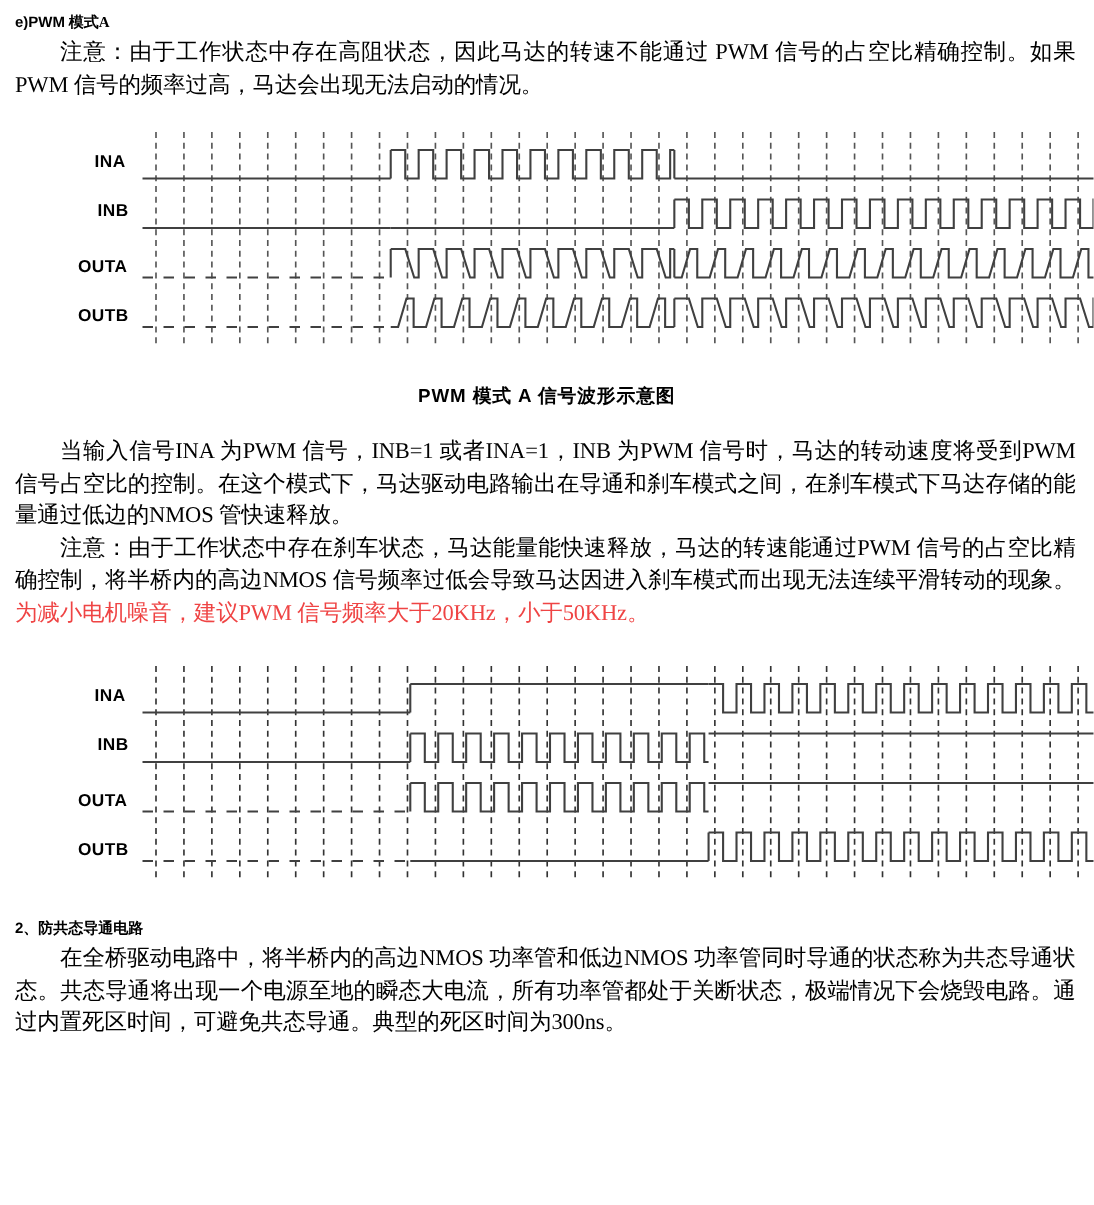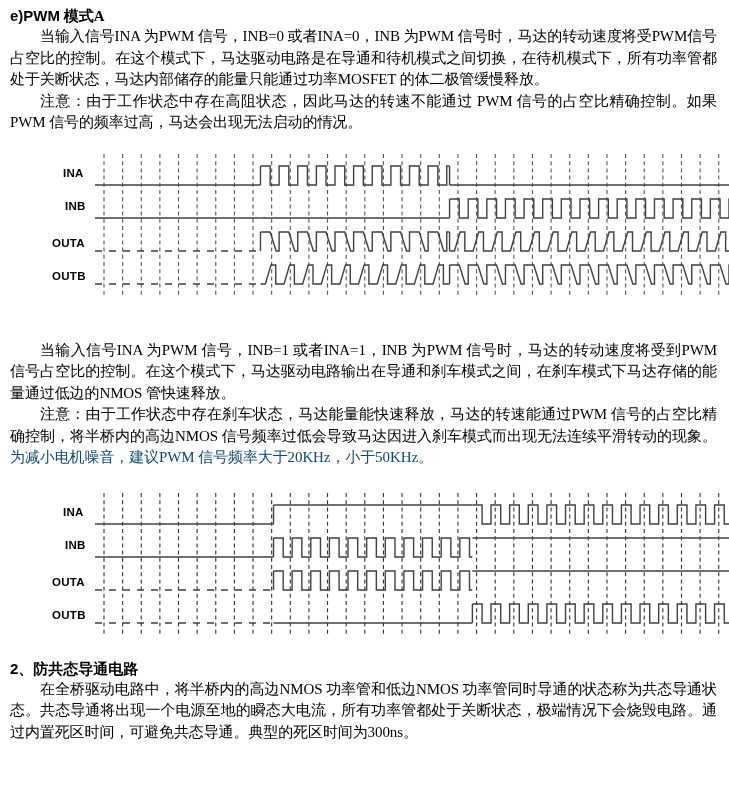--- a/index.html
+++ b/index.html
@@ -20,40 +20,40 @@
     width: 729px;
     height: 803px;
     padding: 0;
     box-sizing: border-box;
   }
 
   
   .section-head {
     font-family: "Liberation Sans", "DejaVu Sans", sans-serif;
     font-weight: bold;
-    font-size: 15px;
+    font-size: 10px;
     line-height: 19px;
     margin: 0;
     padding: 0 10px;
   }
   .section-head .cn {
     font-family: "Liberation Serif", "DejaVu Serif", serif;
     font-weight: bold;
   }
   p.body-text {
     font-size: 15px;
     line-height: 21.5px;
     margin: 0;
     padding: 0 12px 0 10px;
     text-align: justify;
     text-justify: inter-ideograph;
     text-indent: 30px;
     letter-spacing: -0.1px;
   }
-  .red { color: #0c4a6e; }
+  .red { color: #ef4444; }
 
   .caption {
     text-align: center;
     font-family: "Liberation Sans", "DejaVu Sans", sans-serif;
     font-size: 12.5px;
     font-weight: 600;
     letter-spacing: 0.6px;
     margin: 0;
     padding: 0;
   }
@@ -83,21 +83,20 @@
 <body>
 
 <div class="page">
 
   <div class="spacer-6"></div>
 
   <div class="section-head">
     <span>e)PWM</span><span class="cn"> 模式A</span>
   </div>
 
-  <p class="body-text">当输入信号INA 为PWM 信号，INB=0 或者INA=0，INB 为PWM 信号时，马达的转动速度将受PWM信号占空比的控制。在这个模式下，马达驱动电路是在导通和待机模式之间切换，在待机模式下，所有功率管都处于关断状态，马达内部储存的能量只能通过功率MOSFET 的体二极管缓慢释放。</p>
   <p class="body-text">注意：由于工作状态中存在高阻状态，因此马达的转速不能通过 PWM 信号的占空比精确控制。如果 PWM 信号的频率过高，马达会出现无法启动的情况。</p>
 
   <div class="spacer-18"></div>
 
   <div class="figure">
     <svg width="729" height="148" viewBox="0 0 729 148">
       <g>
         <text class="wf-label" x="20" y="25">INA</text>
         <text class="wf-label" x="22" y="58">INB</text>
         <text class="wf-label" x="9" y="95">OUTA</text>
@@ -158,20 +157,21 @@
           <path d="M 406.56 99 L 411.47794285714286 99 L 417.0665142857143 80 L 421.83542857142857 80 L 421.83542857142857 99 L 425.18857142857144 99 L 430.1065142857143 99 L 435.6950857142857 80 L 440.464 80 L 440.464 99 L 443.81714285714287 99 L 448.73508571428573 99 L 454.32365714285714 80 L 459.09257142857143 80 L 459.09257142857143 99 L 462.4457142857143 99 L 467.36365714285716 99 L 472.9522285714286 80 L 477.72114285714287 80 L 477.72114285714287 99 L 481.07428571428574 99 L 485.9922285714286 99 L 491.5808 80 L 496.3497142857143 80 L 496.3497142857143 99 L 499.70285714285717 99 L 504.62080000000003 99 L 510.20937142857144 80 L 514.9782857142858 80 L 514.9782857142858 99 L 518.3314285714285 99 L 523.2493714285714 99 L 528.8379428571428 80 L 533.6068571428572 80 L 533.6068571428572 99 L 536.9599999999999 99 L 541.8779428571428 99 L 547.4665142857142 80 L 552.2354285714285 80 L 552.2354285714285 99 L 555.5885714285713 99 L 560.5065142857142 99 L 566.0950857142856 80 L 570.8639999999999 80 L 570.8639999999999 99 L 574.2171428571427 99 L 579.1350857142855 99 L 584.723657142857 80 L 589.4925714285713 80 L 589.4925714285713 99 L 592.845714285714 99 L 597.7636571428569 99 L 603.3522285714283 80 L 608.1211428571427 80 L 608.1211428571427 99 L 611.4742857142854 99 L 616.3922285714283 99 L 621.9807999999997 80 L 626.749714285714 80 L 626.749714285714 99 L 630.1028571428568 99 L 635.0207999999997 99 L 640.6093714285711 80 L 645.3782857142854 80 L 645.3782857142854 99 L 648.7314285714282 99 L 653.649371428571 99 L 659.2379428571425 80 L 664.0068571428568 80 L 664.0068571428568 99 L 667.3599999999996 99 L 672.2779428571424 99 L 677.8665142857138 80 L 682.6354285714282 80 L 682.6354285714282 99 L 685.9885714285709 99 L 690.9065142857138 99 L 696.4950857142852 80 L 701.2639999999996 80 L 701.2639999999996 99 L 704.6171428571423 99 L 709.5350857142852 99 L 713 80" fill="none" stroke="#404040" stroke-width="1.4" stroke-linejoin="miter"></path>
           <path d="M 52 132 L 217.48 132" fill="none" stroke="#404040" stroke-width="1.4" stroke-dasharray="7,7"></path>
           <path d="M 217.48 132 L 222.39794285714285 132 L 227.9865142857143 113 L 232.75542857142855 113 L 232.75542857142855 132 L 236.10857142857142 132 L 241.02651428571428 132 L 246.61508571428573 113 L 251.384 113 L 251.384 132 L 254.73714285714286 132 L 259.6550857142857 132 L 265.2436571428571 113 L 270.01257142857145 113 L 270.01257142857145 132 L 273.36571428571426 132 L 278.2836571428571 132 L 283.87222857142854 113 L 288.6411428571428 113 L 288.6411428571428 132 L 291.9942857142857 132 L 296.91222857142856 132 L 302.50079999999997 113 L 307.26971428571426 113 L 307.26971428571426 132 L 310.62285714285713 132 L 315.5408 132 L 321.1293714285714 113 L 325.8982857142857 113 L 325.8982857142857 132 L 329.25142857142856 132 L 334.1693714285714 132 L 339.75794285714284 113 L 344.5268571428571 113 L 344.5268571428571 132 L 347.88 132 L 352.79794285714286 132 L 358.38651428571427 113 L 363.15542857142856 113 L 363.15542857142856 132 L 366.50857142857143 132 L 371.4265142857143 132 L 377.0150857142857 113 L 381.784 113 L 381.784 132 L 385.13714285714286 132 L 390.0550857142857 132 L 395.64365714285714 113 L 400.4125714285714 113 L 400.4125714285714 132 L 403.7657142857143 132 L 406.56 132" fill="none" stroke="#404040" stroke-width="1.4" stroke-linejoin="miter"></path>
           <path d="M 406.56 132 L 406.56 113" fill="none" stroke="#404040" stroke-width="1.4" stroke-linejoin="miter"></path>
           <path d="M 406.56 113 L 416.24685714285715 113 L 422.208 132 L 425.18857142857144 132 L 425.18857142857144 113 L 434.8754285714286 113 L 440.83657142857146 132 L 443.81714285714287 132 L 443.81714285714287 113 L 453.504 113 L 459.4651428571429 132 L 462.4457142857143 132 L 462.4457142857143 113 L 472.13257142857145 113 L 478.0937142857143 132 L 481.07428571428574 132 L 481.07428571428574 113 L 490.7611428571429 113 L 496.72228571428576 132 L 499.70285714285717 132 L 499.70285714285717 113 L 509.3897142857143 113 L 515.3508571428572 132 L 518.3314285714285 132 L 518.3314285714285 113 L 528.0182857142856 113 L 533.9794285714285 132 L 536.9599999999999 132 L 536.9599999999999 113 L 546.646857142857 113 L 552.6079999999998 132 L 555.5885714285713 132 L 555.5885714285713 113 L 565.2754285714284 113 L 571.2365714285712 132 L 574.2171428571427 132 L 574.2171428571427 113 L 583.9039999999998 113 L 589.8651428571426 132 L 592.845714285714 132 L 592.845714285714 113 L 602.5325714285711 113 L 608.493714285714 132 L 611.4742857142854 132 L 611.4742857142854 113 L 621.1611428571425 113 L 627.1222857142853 132 L 630.1028571428568 132 L 630.1028571428568 113 L 639.7897142857139 113 L 645.7508571428567 132 L 648.7314285714282 132 L 648.7314285714282 113 L 658.4182857142853 113 L 664.3794285714281 132 L 667.3599999999996 132 L 667.3599999999996 113 L 677.0468571428567 113 L 683.0079999999995 132 L 685.9885714285709 132 L 685.9885714285709 113 L 695.675428571428 113 L 701.6365714285708 132 L 704.6171428571423 132 L 704.6171428571423 113 L 713 113" fill="none" stroke="#404040" stroke-width="1.4" stroke-linejoin="miter"></path>
         </g>
     </svg>
   </div>
 
   <div class="spacer-22"></div>
+  <p class="caption">PWM 模式 A 信号波形示意图</p>
 
   <div class="spacer-18"></div>
 
 
   <p class="body-text">当输入信号INA 为PWM 信号，INB=1 或者INA=1，INB 为PWM 信号时，马达的转动速度将受到PWM 信号占空比的控制。在这个模式下，马达驱动电路输出在导通和刹车模式之间，在刹车模式下马达存储的能量通过低边的NMOS 管快速释放。</p>
   <p class="body-text"><span>注意：由于工作状态中存在刹车状态，马达能量能快速释放，马达的转速能通过PWM 信号的占空比精确控制，将半桥内的高边NMOS 信号频率过低会导致马达因进入刹车模式而出现无法连续平滑转动的现象。 </span><span class="red">为减小电机噪音，建议PWM 信号频率大于20KHz，小于50KHz。</span></p>
 
   <div class="spacer-22"></div>
 
   <div class="figure">

